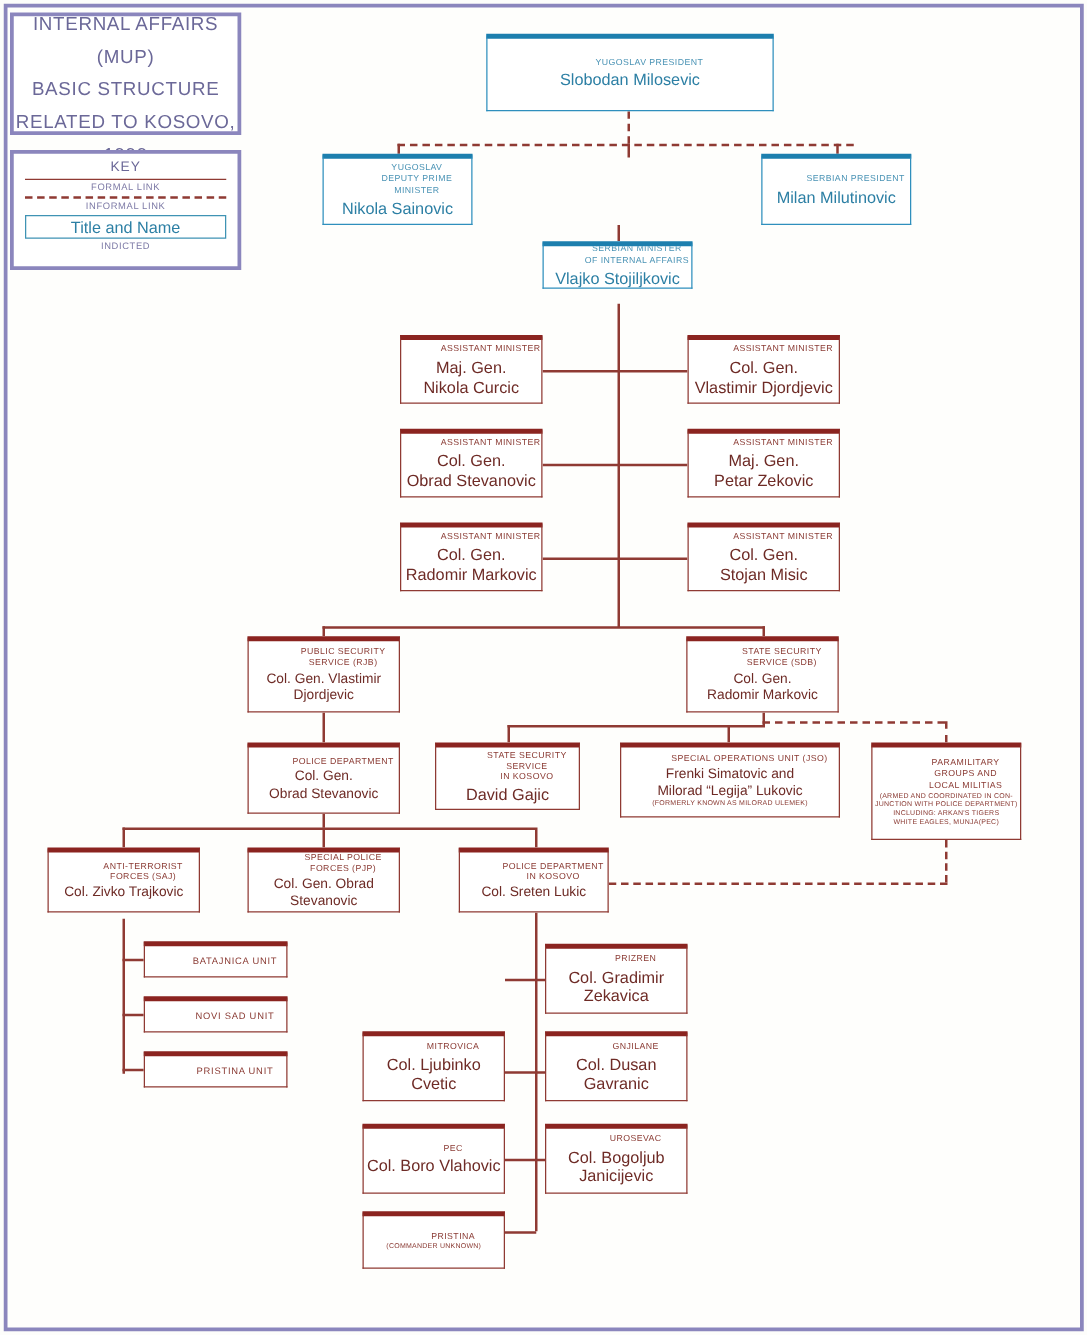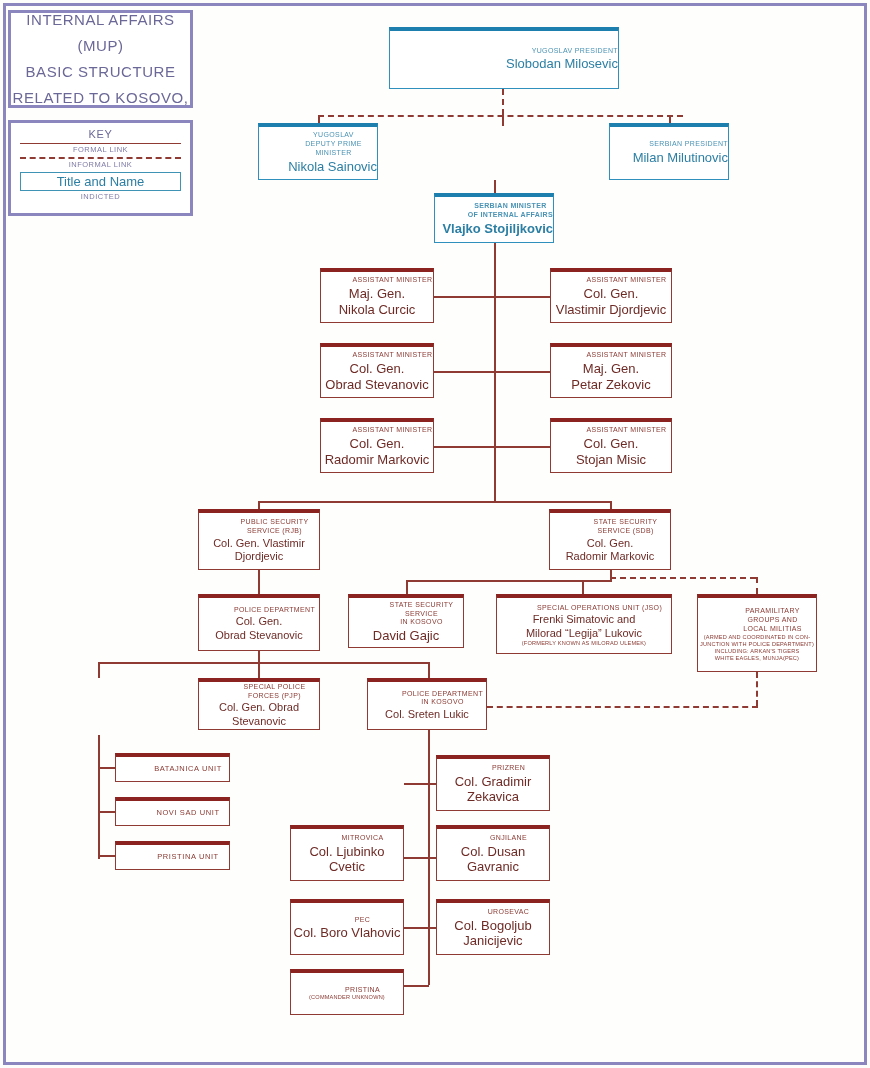--- a/index.html
+++ b/index.html
@@ -64,21 +64,20 @@
     color:#7a2e28;
   }
   .red .title,.red .sub{color:#8a3a33;}
   .red .name{color:#6e2b26;}
 
   
   .blue{
     border:1px solid #2f8fbd;
     border-top:4px solid #1d7fae;
     color:#2b7fa6;
-    align-items:flex-end;
   }
   .blue .title,.blue .sub{color:#4a93b5;}
   .blue .name{color:#2c7fa4;}
 
   
   .node.labelonly .title{font-size:7.5px;letter-spacing:.6px;}
 
   
   .ln{position:absolute;background:#8f3a33;}
   .lnv{width:1.6px;}
@@ -216,21 +215,21 @@
 DEPUTY PRIME MINISTER</div>
     <div class="name">Nikola Sainovic</div>
   </div>
 
 
   <div class="node blue" style="left:609px;top:123px;width:120px;height:57px;">
     <div class="title">SERBIAN PRESIDENT</div>
     <div class="name">Milan Milutinovic</div>
   </div>
 
-  <div class="node blue" style="left:434px;top:193px;width:120px;height:50px;font-weight:bold;">
+  <div class="node blue" style="left:434px;top:193px;width:120px;height:38px;">
     <div class="title">SERBIAN MINISTER
 OF INTERNAL AFFAIRS</div>
     <div class="name">Vlajko Stojiljkovic</div>
   </div>
 
   <div class="node red" style="left:320px;top:268px;width:114px;height:55px;">
     <div class="title">ASSISTANT MINISTER</div>
     <div class="name">Maj. Gen.
 Nikola Curcic</div>
   </div>
@@ -295,20 +294,24 @@
 
   <div class="node red" style="left:697px;top:594px;width:120px;height:78px;">
     <div class="title">PARAMILITARY GROUPS AND
 LOCAL MILITIAS</div>
     <div class="sub">(ARMED AND COORDINATED IN CON-
 JUNCTION WITH POLICE DEPARTMENT)
 INCLUDING: ARKAN'S TIGERS
 WHITE EAGLES, MUNJA(PEC)</div>
   </div>
 
+  <div class="node red" style="left:38px;top:678px;width:122px;height:52px;">
+    <div class="title">ANTI-TERRORIST FORCES (SAJ)</div>
+    <div class="name small">Col. Zivko Trajkovic</div>
+  </div>
 
   <div class="node red" style="left:198px;top:678px;width:122px;height:52px;">
     <div class="title">SPECIAL POLICE FORCES (PJP)</div>
     <div class="name small">Col. Gen. Obrad
 Stevanovic</div>
   </div>
 
   <div class="node red" style="left:367px;top:678px;width:120px;height:52px;">
     <div class="title">POLICE DEPARTMENT
 IN KOSOVO</div>

